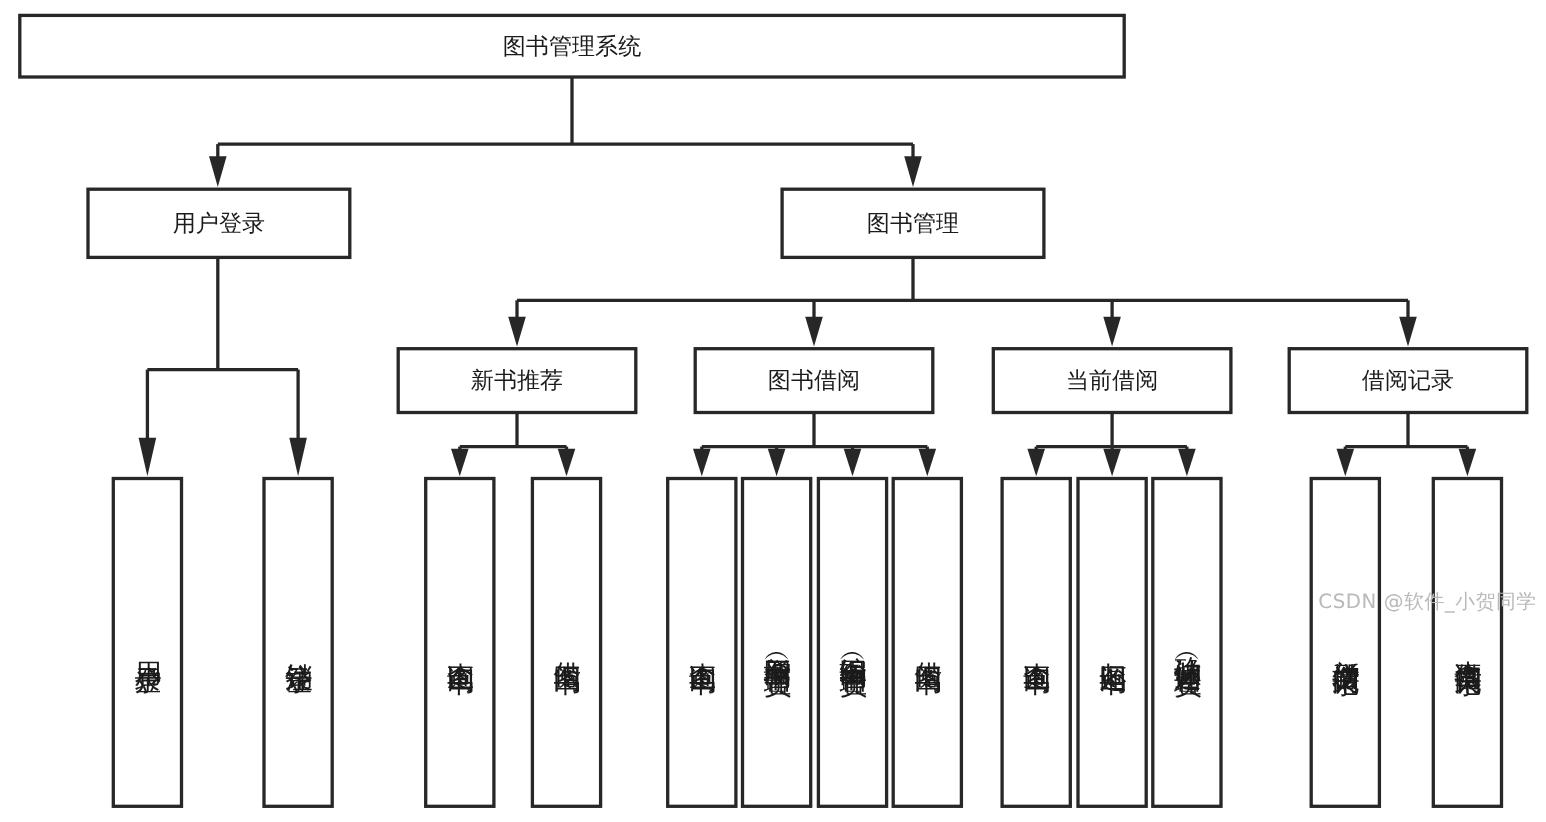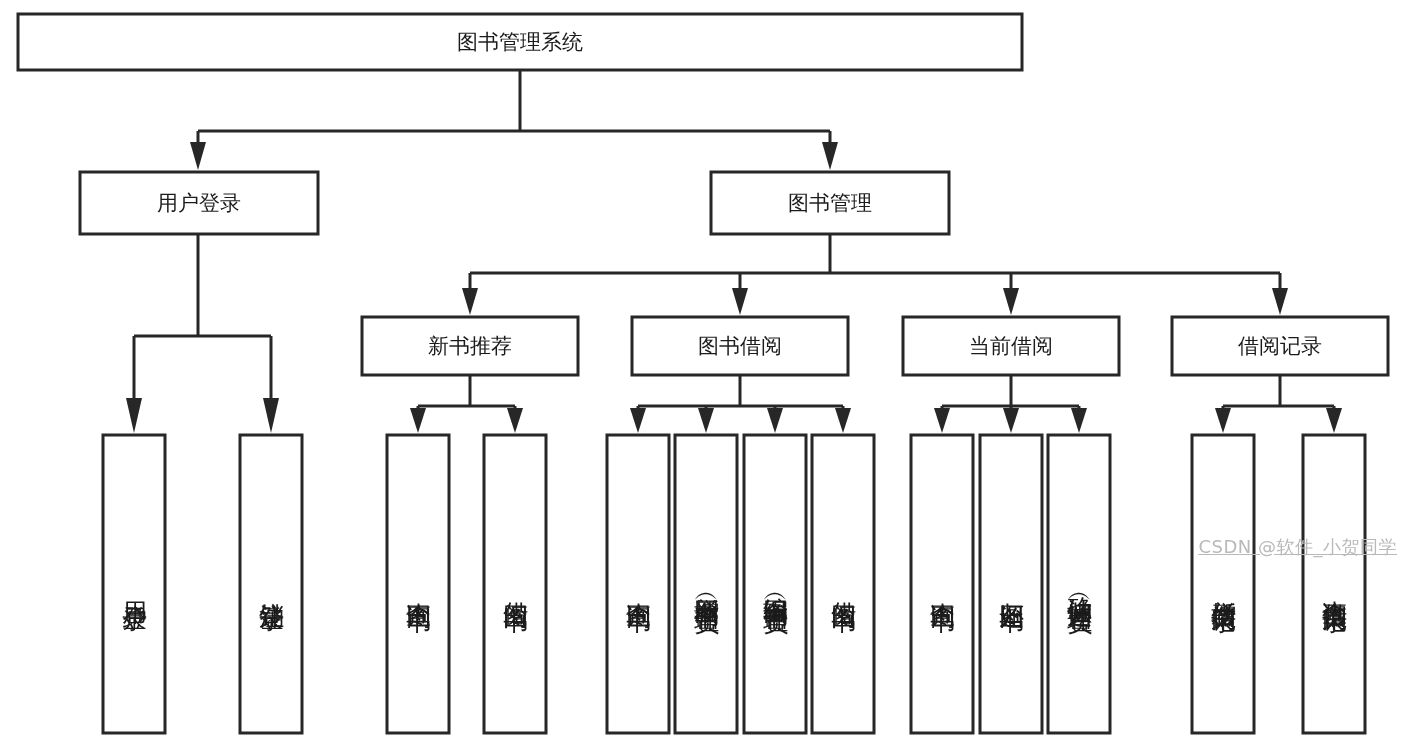--- a/index.html
+++ b/index.html
@@ -64,21 +64,20 @@
   }
   .watermark {
     position: absolute;
     right: 8px;
     bottom: 3px;
     font-family: "DejaVu Sans", "Liberation Sans", sans-serif;
     font-size: 18px;
     color: #b9b9b9;
     letter-spacing: 0.5px;
     white-space: nowrap;
-    text-decoration: underline;
   }
 </style>
 </head>
 <body>
 
 <div id="diagram-root">
 
   <svg class="flowchart" viewBox="0 0 1405 747">
     <g id="connectors">
 

